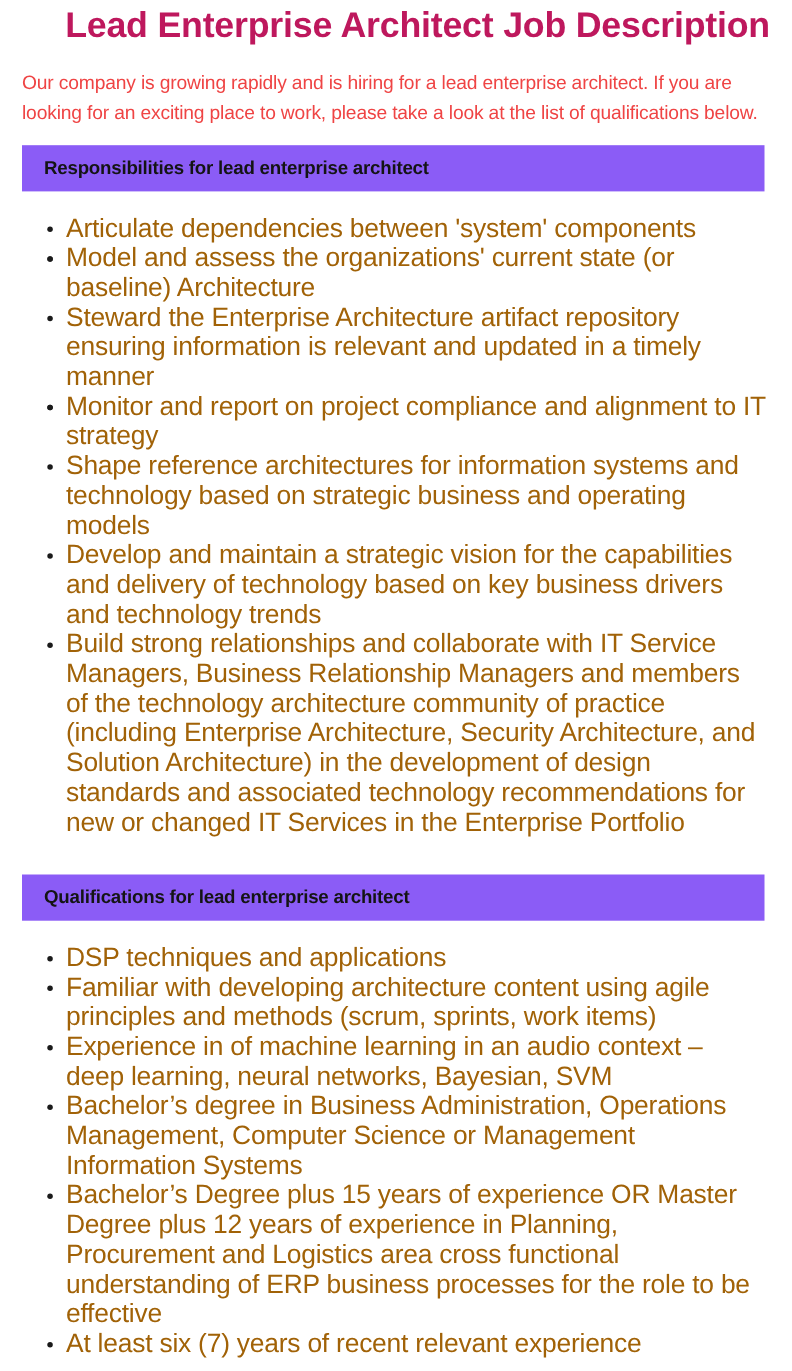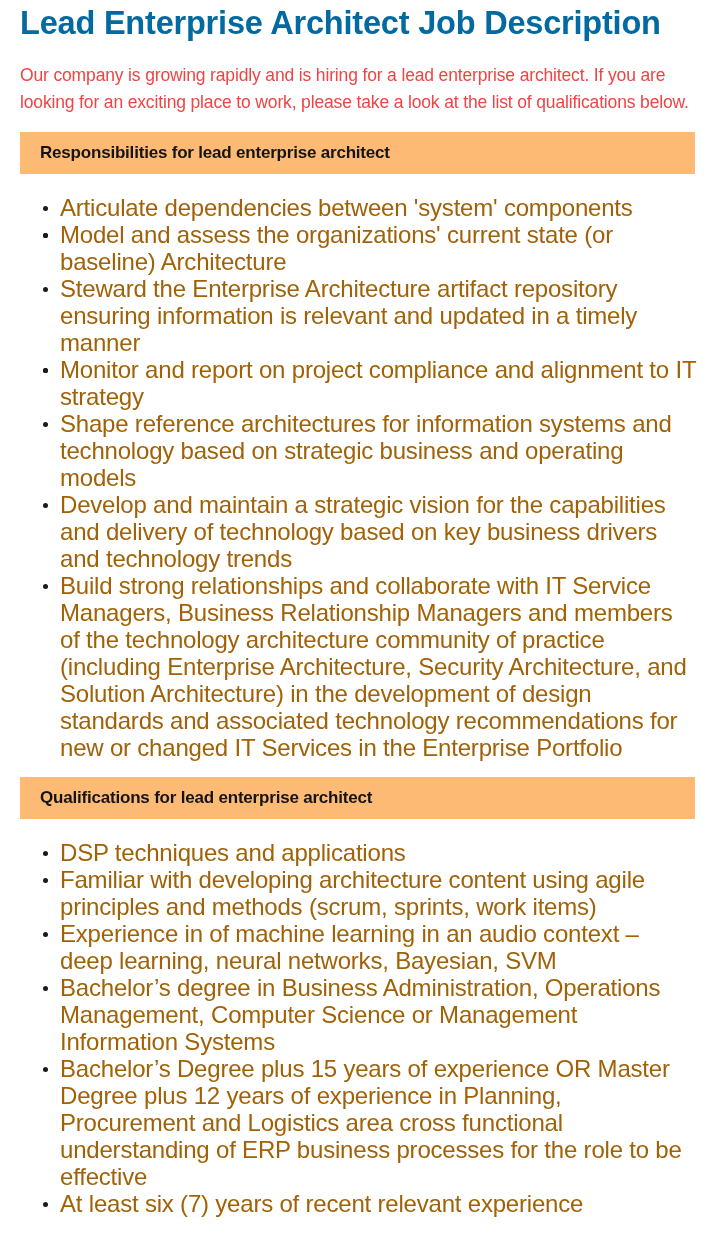--- a/index.html
+++ b/index.html
@@ -15,40 +15,40 @@
       color: #111111;
     }
     .page {
       padding: 0 20px 0 20px;
       box-sizing: border-box;
       width: 720px;
     }
     .title {
       margin: 0;
       padding-top: 2px;
-      text-align: left;
+      text-align: right;
       font-size: 32.5px;
       font-weight: bold;
       line-height: 42px;
       letter-spacing: -0.2px;
-      color: #0369a1;
+      color: #be185d;
       white-space: nowrap;
     }
     .intro {
       margin: 18px 0 0 0;
       font-size: 17.5px;
       line-height: 27px;
       color: #ef4444;
       letter-spacing: -0.15px;
     }
     .section-header {
       margin-top: 16px;
       width: 675px;
       height: 42px;
-      background: #fdba74;
+      background: #8b5cf6;
       box-sizing: border-box;
       padding: 0 20px;
       display: flex;
       align-items: center;
     }
     .section-header h2 {
       margin: 0;
       font-size: 17px;
       font-weight: bold;
       color: #141414;
@@ -69,21 +69,21 @@
     }
     ul.items li .bullet {
       position: absolute;
       left: -17px;
       top: 12px;
       width: 5px;
       height: 5px;
       border-radius: 50%;
       background: #1a1a1a;
     }
-    .gap-section { margin-top: 16px; }
+    .gap-section { margin-top: 34px; }
   </style>
 </head>
 <body>
 
 <div class="page">
 
   <h1 class="title">Lead Enterprise Architect Job Description</h1>
 
   <p class="intro">Our company is growing rapidly and is hiring for a lead enterprise architect. If you are looking for an exciting place to work, please take a look at the list of qualifications below.</p>
 

